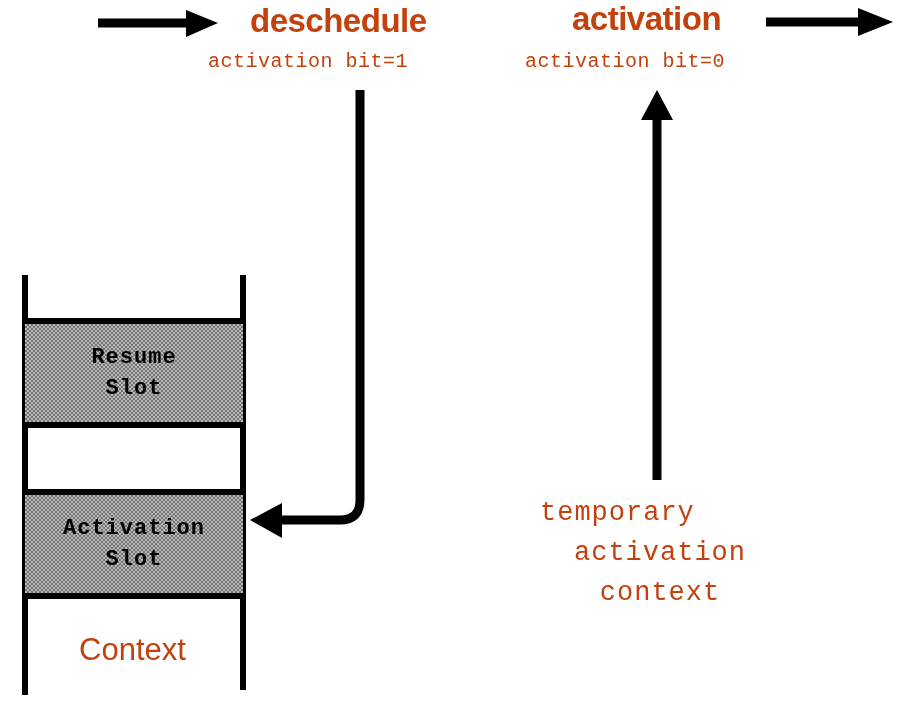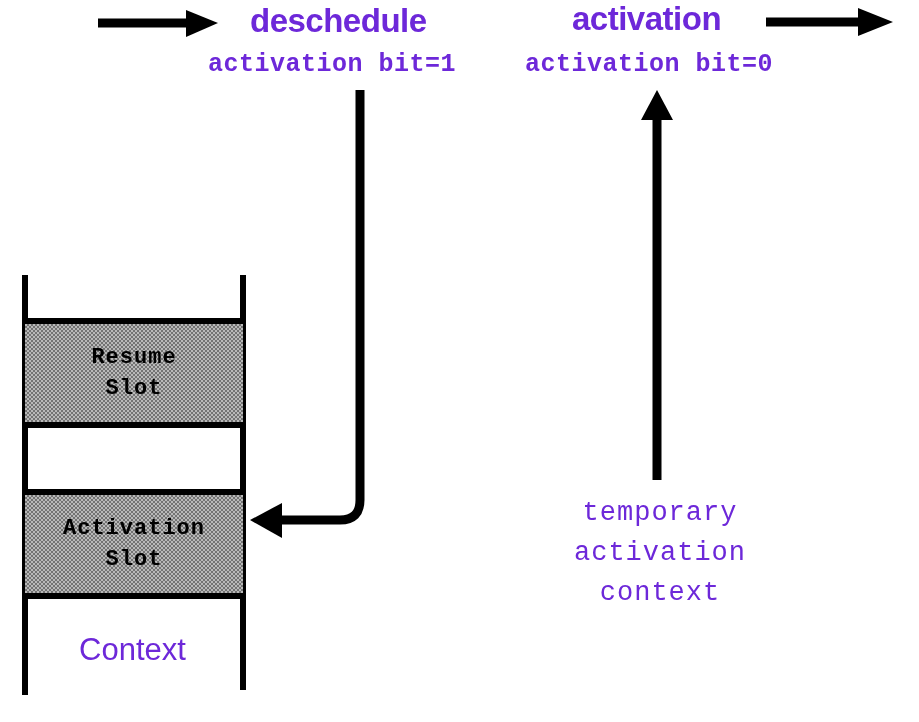--- a/index.html
+++ b/index.html
@@ -12,35 +12,35 @@
     width: 919px;
     height: 722px;
     background: #ffffff;
     overflow: hidden;
     font-family: "Liberation Sans", sans-serif;
     color: #000000;
   }
   .lbl {
     position: absolute;
     white-space: pre;
-    color: #6d28d9;
+    color: #c2410c;
     line-height: 1;
   }
   
   .headline {
     font-family: "Liberation Sans", sans-serif;
     font-size: 33px;
     font-weight: 700;
     letter-spacing: -0.5px;
   }
   
   .mono {
     font-family: "Liberation Mono", "DejaVu Sans Mono", monospace;
-    font-size: 25px;
-    font-weight: 700;
+    font-size: 20px;
+    font-weight: 400;
     letter-spacing: 0.5px;
   }
   .mono-big {
     font-family: "Liberation Mono", "DejaVu Sans Mono", monospace;
     font-size: 27px;
     font-weight: 400;
     letter-spacing: 1px;
   }
   .slot-text {
     font-family: "Liberation Mono", "DejaVu Sans Mono", monospace;
@@ -107,21 +107,21 @@
     <div class="slot-text" style="margin-top:6px;">Slot</div>
   </div>
 
   <div class="slot-box" style="left:25px; top:489px; width:218px; height:98px;">
     <div class="slot-text">Activation</div>
     <div class="slot-text" style="margin-top:6px;">Slot</div>
   </div>
 
   <div class="lbl context-text" style="left:30px; top:634px; width:205px;">Context</div>
 
-  <div class="lbl mono-big" style="left:540px; top:500px; width:240px; text-align:center;">temporary</div>
+  <div class="lbl mono-big" style="left:540px; top:500px; width:240px; ">temporary</div>
   <div class="lbl mono-big" style="left:540px; top:540px; width:240px; text-align:center;">activation</div>
   <div class="lbl mono-big" style="left:540px; top:580px; width:240px; text-align:center;">context</div>
 
   <svg class="overlay" viewBox="0 0 919 722" xmlns="http://www.w3.org/2000/svg">
 
     <g>
       <line x1="98" y1="23" x2="196" y2="23" stroke="#000" stroke-width="9" stroke-linecap="butt"></line>
       <polygon points="186,10 218,23 186,37" fill="#000"></polygon>
     </g>
 

